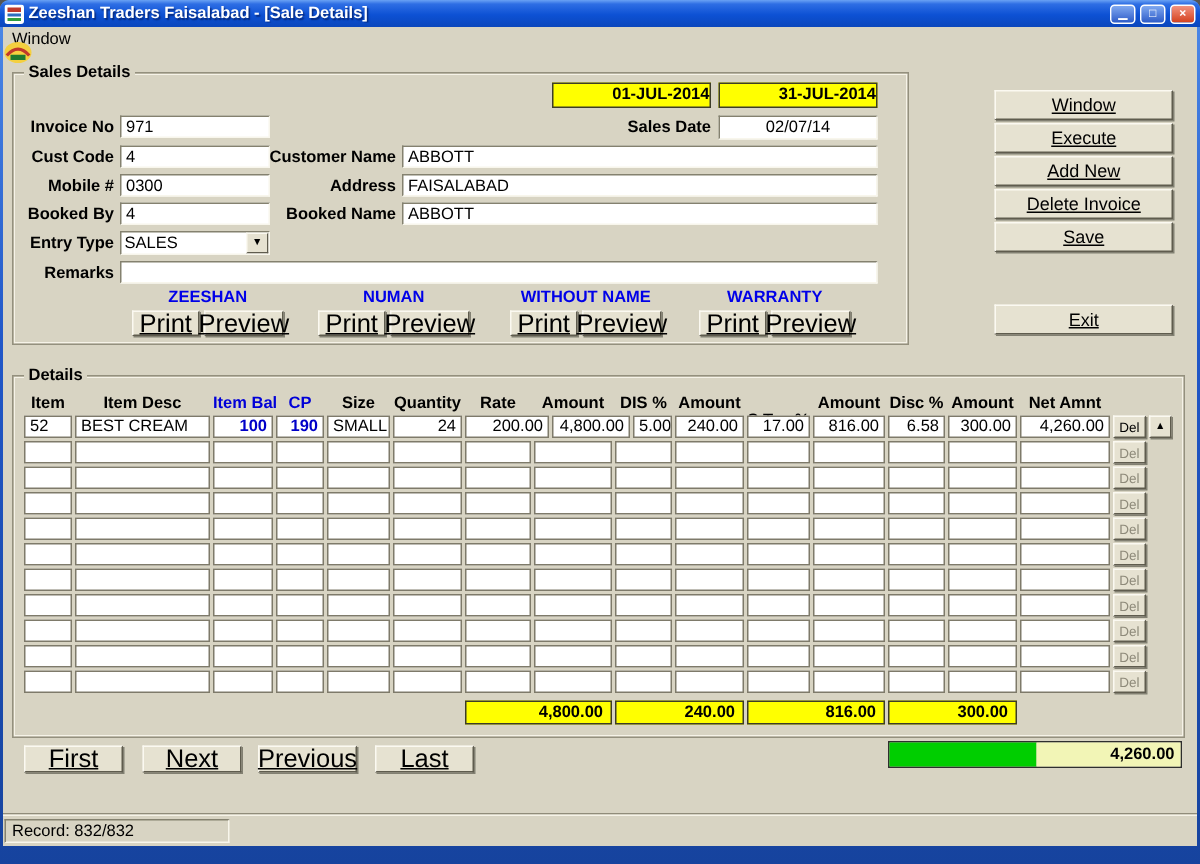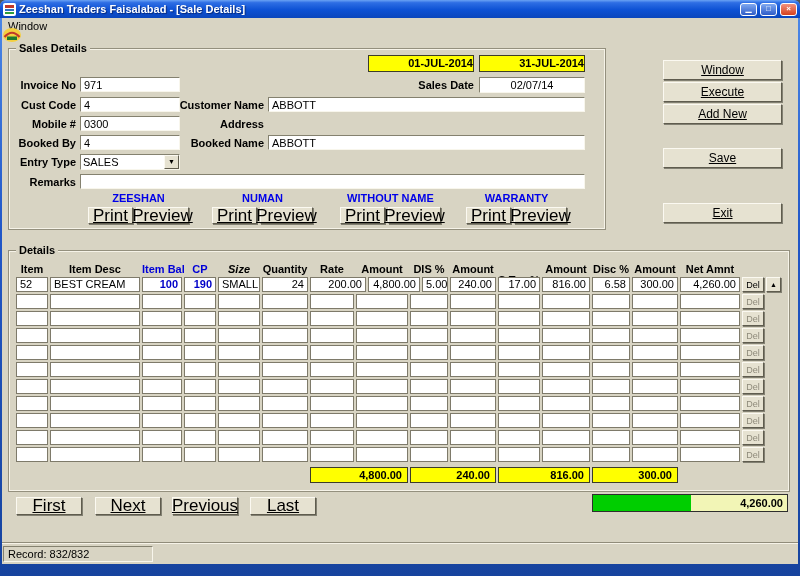--- a/index.html
+++ b/index.html
@@ -95,20 +95,21 @@
     <span class="ddbtn">▼</span>
   </div>
 
   <div class="abs lbl" style="right:724px;top:176px">Remarks</div>
   <div class="abs field" style="left:80px;top:174px;width:505px;height:15px"></div>
 
   <div class="abs lbl" style="right:536px;top:99px">Customer Name</div>
   <div class="abs field" style="left:268px;top:97px;width:317px;height:15px">ABBOTT</div>
 
   <div class="abs lbl" style="right:536px;top:118px">Address</div>
+  <div class="abs field" style="left:268px;top:116px;width:317px;height:15px">FAISALABAD</div>
 
   <div class="abs lbl" style="right:536px;top:137px">Booked Name</div>
   <div class="abs field" style="left:268px;top:135px;width:317px;height:15px">ABBOTT</div>
 
   <div class="abs pgroup" style="left:88px">
     <div class="plabel">ZEESHAN</div>
     <div class="prow">
       <div class="btn u" style="width:45px;height:17px">Print</div>
       <div class="btn u" style="width:53px;height:17px">Preview</div>
     </div>
@@ -131,33 +132,34 @@
     <div class="plabel">WARRANTY</div>
     <div class="prow">
       <div class="btn u" style="width:45px;height:17px">Print</div>
       <div class="btn u" style="width:53px;height:17px">Preview</div>
     </div>
   </div>
 
   <div class="abs btn u abtn" style="top:60px">Window</div>
   <div class="abs btn u abtn" style="top:82px">Execute</div>
   <div class="abs btn u abtn" style="top:104px">Add New</div>
+  <div class="abs btn u abtn" style="top:126px">Delete Invoice</div>
   <div class="abs btn u abtn" style="top:148px">Save</div>
   <div class="abs btn u abtn" style="top:203px">Exit</div>
 
   <div class="abs grp" style="left:8px;top:250px;width:782px;height:242px"></div>
   <div class="abs gtitle" style="left:16px;top:244px">Details</div>
 
   <div id="table-host">
       <div class="trow thead">
         <div class="hcell" style="width: 32px;">Item</div>
         <div class="hcell" style="width: 90px;">Item Desc</div>
         <div class="hcell blue" style="width: 40px;">Item Bal</div>
         <div class="hcell blue" style="width: 32px;">CP</div>
-        <div class="hcell" style="width: 42px; font-style: italic;">Size</div>
+        <div class="hcell" style="width: 42px;">Size</div>
         <div class="hcell" style="width: 46px;">Quantity</div>
         <div class="hcell" style="width: 44px;">Rate</div>
         <div class="hcell" style="width: 52px;">Amount</div>
         <div class="hcell" style="width: 38px;">DIS %</div>
         <div class="hcell" style="width: 46px;">Amount</div>
         <div class="hcell" style="width: 42px; margin-top: 11px;">S.Tax %</div>
         <div class="hcell" style="width: 48px;">Amount</div>
         <div class="hcell" style="width: 38px;">Disc %</div>
         <div class="hcell" style="width: 46px;">Amount</div>
         <div class="hcell" style="width: 60px;">Net Amnt</div>

